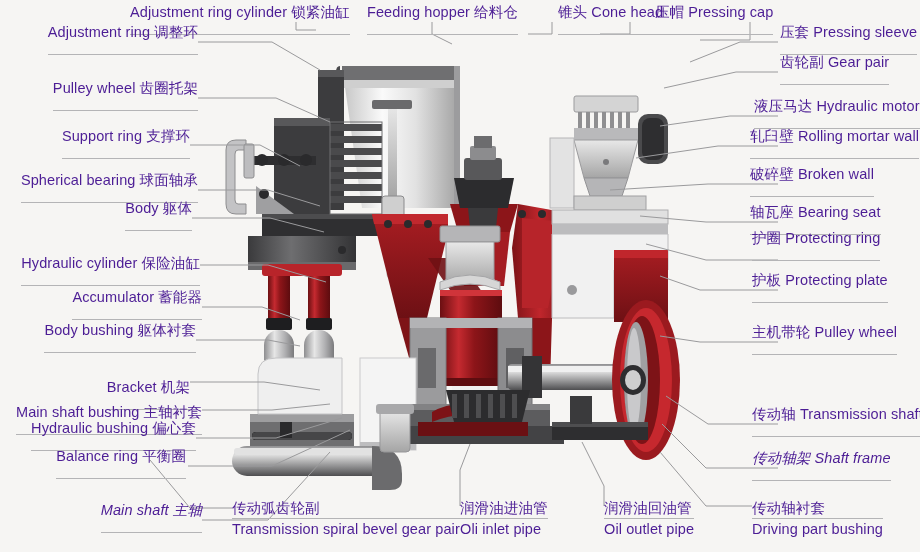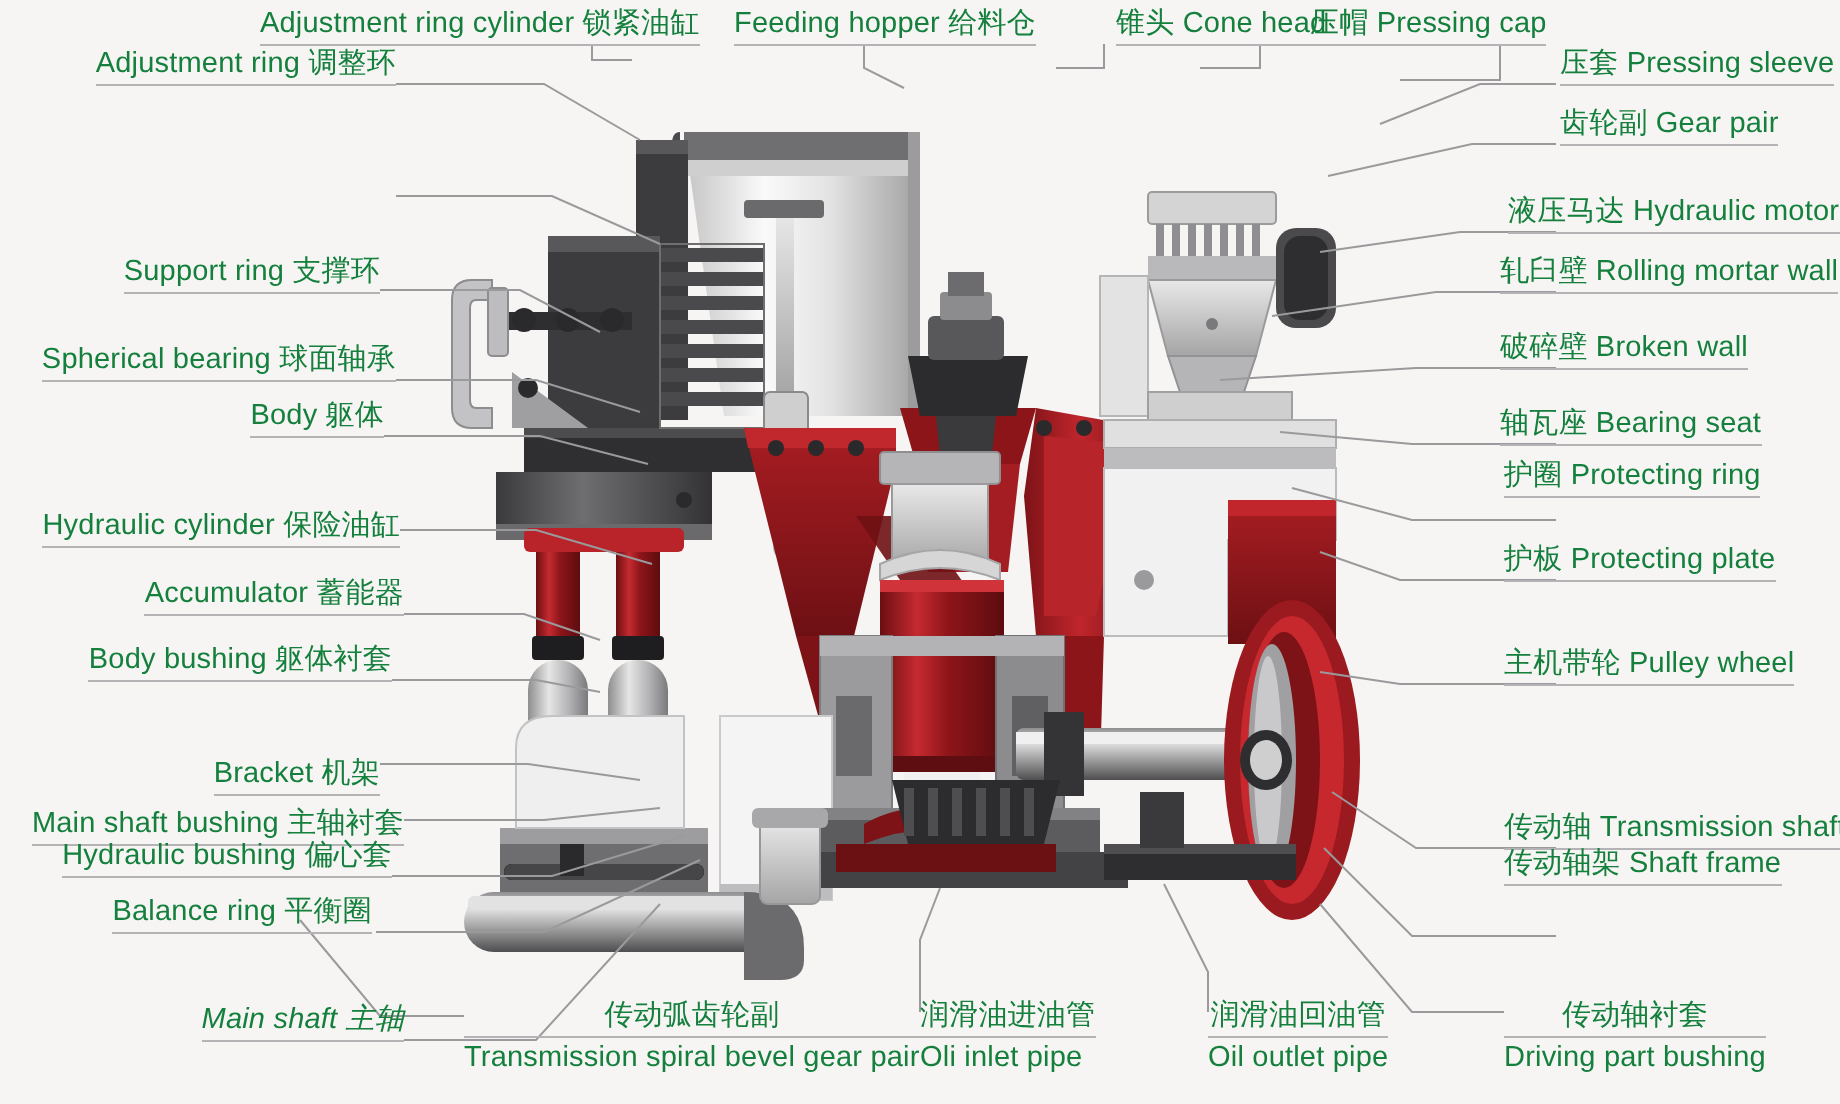--- a/index.html
+++ b/index.html
@@ -16,29 +16,29 @@
   
   #leaders{position:absolute;inset:0;width:920px;height:552px;pointer-events:none;}
   #leaders line,#leaders polyline,#leaders path{stroke:#9a9a9c;stroke-width:1;fill:none;}
 
   
   .lbl{
     position:absolute;
     font-size:14.5px;
     line-height:1.18;
     letter-spacing:.1px;
-    color:#15803d;
+    color:#4c1d95;
     white-space:nowrap;
     border-bottom:1px solid #b4b4b6;
-    padding-bottom:1px;
+    padding-bottom:13px;
   }
   .lbl.r{text-align:left;}
   .lbl.l{text-align:right;}
   .lbl.two{white-space:normal;border-bottom:none;}
-  .lbl .l1{display:block;border-bottom:1px solid #b4b4b6;padding-bottom:1px;text-align:center;}
+  .lbl .l1{display:block;border-bottom:1px solid #b4b4b6;padding-bottom:1px;}
   .lbl .l2{display:block;padding-top:2px;}
 
   
   #machine{position:absolute;left:222px;top:18px;width:500px;height:480px;}
   #machine svg{display:block;}
 </style>
 </head>
 <body>
 
 <div id="stage">
@@ -354,20 +354,21 @@
   <div class="lbl" style="left:130px;top:4px;">Adjustment ring cylinder  锁紧油缸</div>
 
   <div class="lbl" style="left:367px;top:4px;">Feeding hopper 给料仓</div>
 
   <div class="lbl" style="left:558px;top:4px;">锥头 Cone head</div>
 
   <div class="lbl" style="left:655px;top:4px;">压帽 Pressing cap</div>
 
   <div class="lbl l" style="right:722px;top:24px;">Adjustment ring  调整环</div>
 
+  <div class="lbl l" style="right:722px;top:80px;">Pulley wheel 齿圈托架</div>
 
   <div class="lbl l" style="right:730px;top:128px;">Support ring  支撑环</div>
 
   <div class="lbl l" style="right:722px;top:172px;">Spherical bearing  球面轴承</div>
 
   <div class="lbl l" style="right:728px;top:200px;">Body  躯体</div>
 
   <div class="lbl l" style="right:720px;top:255px;">Hydraulic cylinder 保险油缸</div>
 
   <div class="lbl l" style="right:718px;top:289px;">Accumulator 蓄能器</div>
@@ -397,21 +398,21 @@
   <div class="lbl r" style="left:750px;top:204px;">轴瓦座 Bearing seat</div>
 
   <div class="lbl r" style="left:752px;top:230px;">护圈 Protecting ring</div>
 
   <div class="lbl r" style="left:752px;top:272px;">护板 Protecting plate</div>
 
   <div class="lbl r" style="left:752px;top:324px;">主机带轮 Pulley wheel</div>
 
   <div class="lbl r" style="left:752px;top:406px;">传动轴 Transmission shaft</div>
 
-  <div class="lbl r" style="left:752px;top:424px;">传动轴架 Shaft frame</div>
+  <div class="lbl r" style="left:752px;top:450px;font-style:italic;">传动轴架 Shaft frame</div>
 
   <div class="lbl two" style="left:232px;top:500px;">
     <span class="l1">传动弧齿轮副</span>
     <span class="l2">Transmission spiral bevel gear pair</span>
   </div>
 
   <div class="lbl two" style="left:460px;top:500px;">
     <span class="l1">润滑油进油管</span>
     <span class="l2">Oli inlet pipe</span>
   </div>

